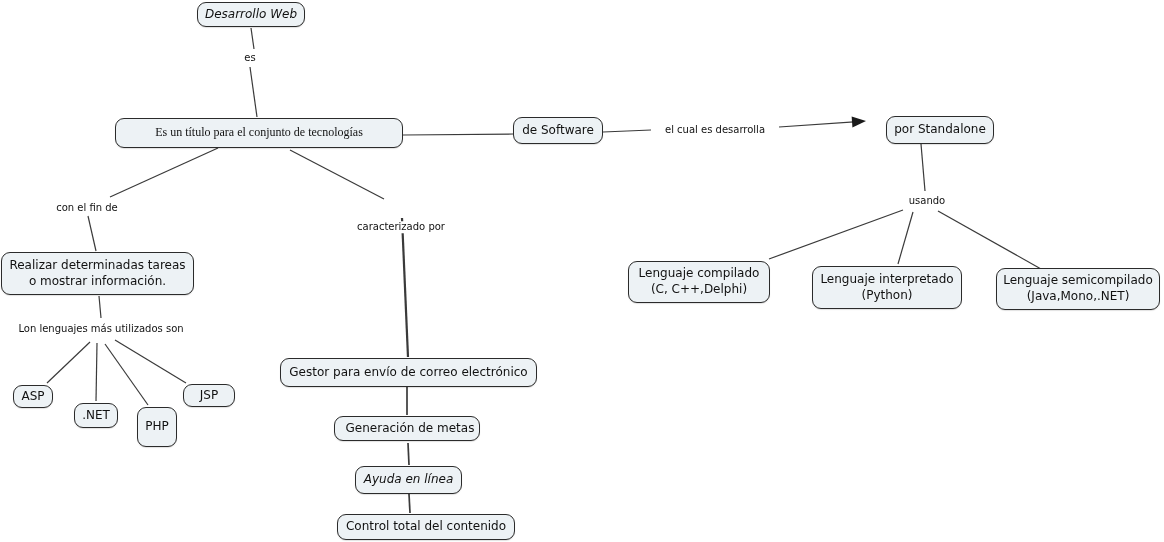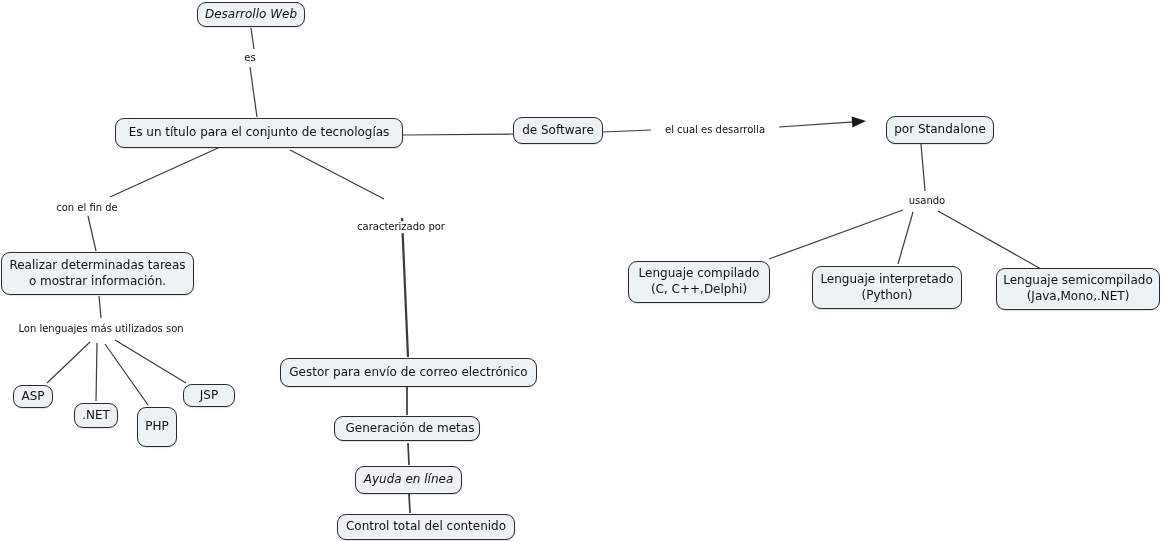--- a/index.html
+++ b/index.html
@@ -71,21 +71,21 @@
       <line x1="603" y1="132" x2="651" y2="130" stroke="#3a3a3a" stroke-width="1.2"></line>
       <line x1="779" y1="127" x2="854.0284360589242" y2="121.82562509938454" stroke="#3a3a3a" stroke-width="1.2"></line>
       <polygon points="866,121 852.4115869059627,127.4501960889417 851.6547638981937,116.47626247628888" fill="#1a1a1a"></polygon>
       <line x1="921" y1="144" x2="925" y2="191" stroke="#3a3a3a" stroke-width="1.2"></line>
       <line x1="903" y1="210" x2="769" y2="259" stroke="#3a3a3a" stroke-width="1.2"></line>
       <line x1="913" y1="212" x2="898" y2="264" stroke="#3a3a3a" stroke-width="1.2"></line>
       <line x1="938" y1="211" x2="1041" y2="269" stroke="#3a3a3a" stroke-width="1.2"></line>
     </svg>
   <div id="nodes-layer">
       <div class="node" style="left: 197px; top: 2px; width: 108px; height: 25px; font-style: italic;">Desarrollo Web</div>
-      <div class="node" style="left: 115px; top: 118px; width: 288px; height: 30px;">Es un título para el conjunto de tecnologías</div>
+      <div class="node" style="left: 115px; top: 118px; width: 288px; height: 30px; font-family: Liberation Serif, serif;">Es un título para el conjunto de tecnologías</div>
       <div class="node" style="left: 513px; top: 117px; width: 90px; height: 27px;">de Software</div>
       <div class="node" style="left: 886px; top: 116px; width: 108px; height: 28px;">por Standalone</div>
       <div class="node" style="left: 1px; top: 252px; width: 193px; height: 43px;">Realizar determinadas tareas
 o mostrar información.</div>
       <div class="node" style="left: 13px; top: 385px; width: 40px; height: 23px;">ASP</div>
       <div class="node" style="left: 74px; top: 403px; width: 44px; height: 25px;">.NET</div>
       <div class="node" style="left: 137px; top: 407px; width: 40px; height: 40px;">PHP</div>
       <div class="node" style="left: 183px; top: 384px; width: 52px; height: 23px;">JSP</div>
       <div class="node" style="left: 280px; top: 358px; width: 257px; height: 29px;">Gestor para envío de correo electrónico</div>
       <div class="node" style="left: 334px; top: 416px; width: 146px; height: 25px; padding-left: 10px;">Generación de metas</div>

